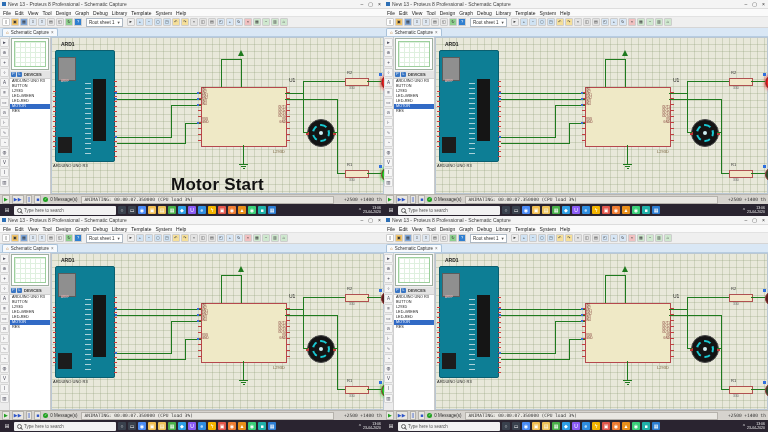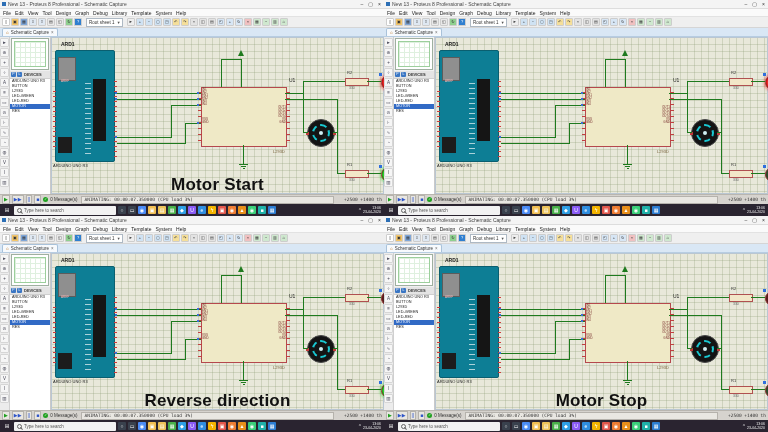--- a/index.html
+++ b/index.html
@@ -788,21 +788,20 @@
           <i class="mterm mt1"></i>
           <i class="mterm mt2"></i>
         </div>
 
         <div class="gnd g1">
             <i></i>
             <i></i>
             <i></i>
           </div>
 
-        <div class="caption">Reverse direction</div>
       <i class="wr" style="left: 66px; top: 56px; width: 84px; height: 1px;"></i>
           <i class="wr" style="left: 66px; top: 62px; width: 84px; height: 1px;"></i>
           <i class="wr" style="left: 66px; top: 100px; width: 54px; height: 1px;"></i>
           <i class="wr" style="left: 120px; top: 68px; width: 1px; height: 33px;"></i>
           <i class="wr" style="left: 120px; top: 68px; width: 30px; height: 1px;"></i>
           <i class="wr" style="left: 66px; top: 106px; width: 68px; height: 1px;"></i>
           <i class="wr" style="left: 134px; top: 86px; width: 1px; height: 21px;"></i>
           <i class="wr" style="left: 134px; top: 86px; width: 16px; height: 1px;"></i>
           <i class="wr" style="left: 170px; top: 22px; width: 1px; height: 28px;"></i>
           <i class="wr" style="left: 170px; top: 22px; width: 21px; height: 1px;"></i>
@@ -1041,21 +1040,20 @@
           <i class="mterm mt1"></i>
           <i class="mterm mt2"></i>
         </div>
 
         <div class="gnd g1">
             <i></i>
             <i></i>
             <i></i>
           </div>
 
-        <div class="caption">Motor Stop</div>
       <i class="wr" style="left: 66px; top: 56px; width: 84px; height: 1px;"></i>
           <i class="wr" style="left: 66px; top: 62px; width: 84px; height: 1px;"></i>
           <i class="wr" style="left: 66px; top: 100px; width: 54px; height: 1px;"></i>
           <i class="wr" style="left: 120px; top: 68px; width: 1px; height: 33px;"></i>
           <i class="wr" style="left: 120px; top: 68px; width: 30px; height: 1px;"></i>
           <i class="wr" style="left: 66px; top: 106px; width: 68px; height: 1px;"></i>
           <i class="wr" style="left: 134px; top: 86px; width: 1px; height: 21px;"></i>
           <i class="wr" style="left: 134px; top: 86px; width: 16px; height: 1px;"></i>
           <i class="wr" style="left: 170px; top: 22px; width: 1px; height: 28px;"></i>
           <i class="wr" style="left: 170px; top: 22px; width: 21px; height: 1px;"></i>

